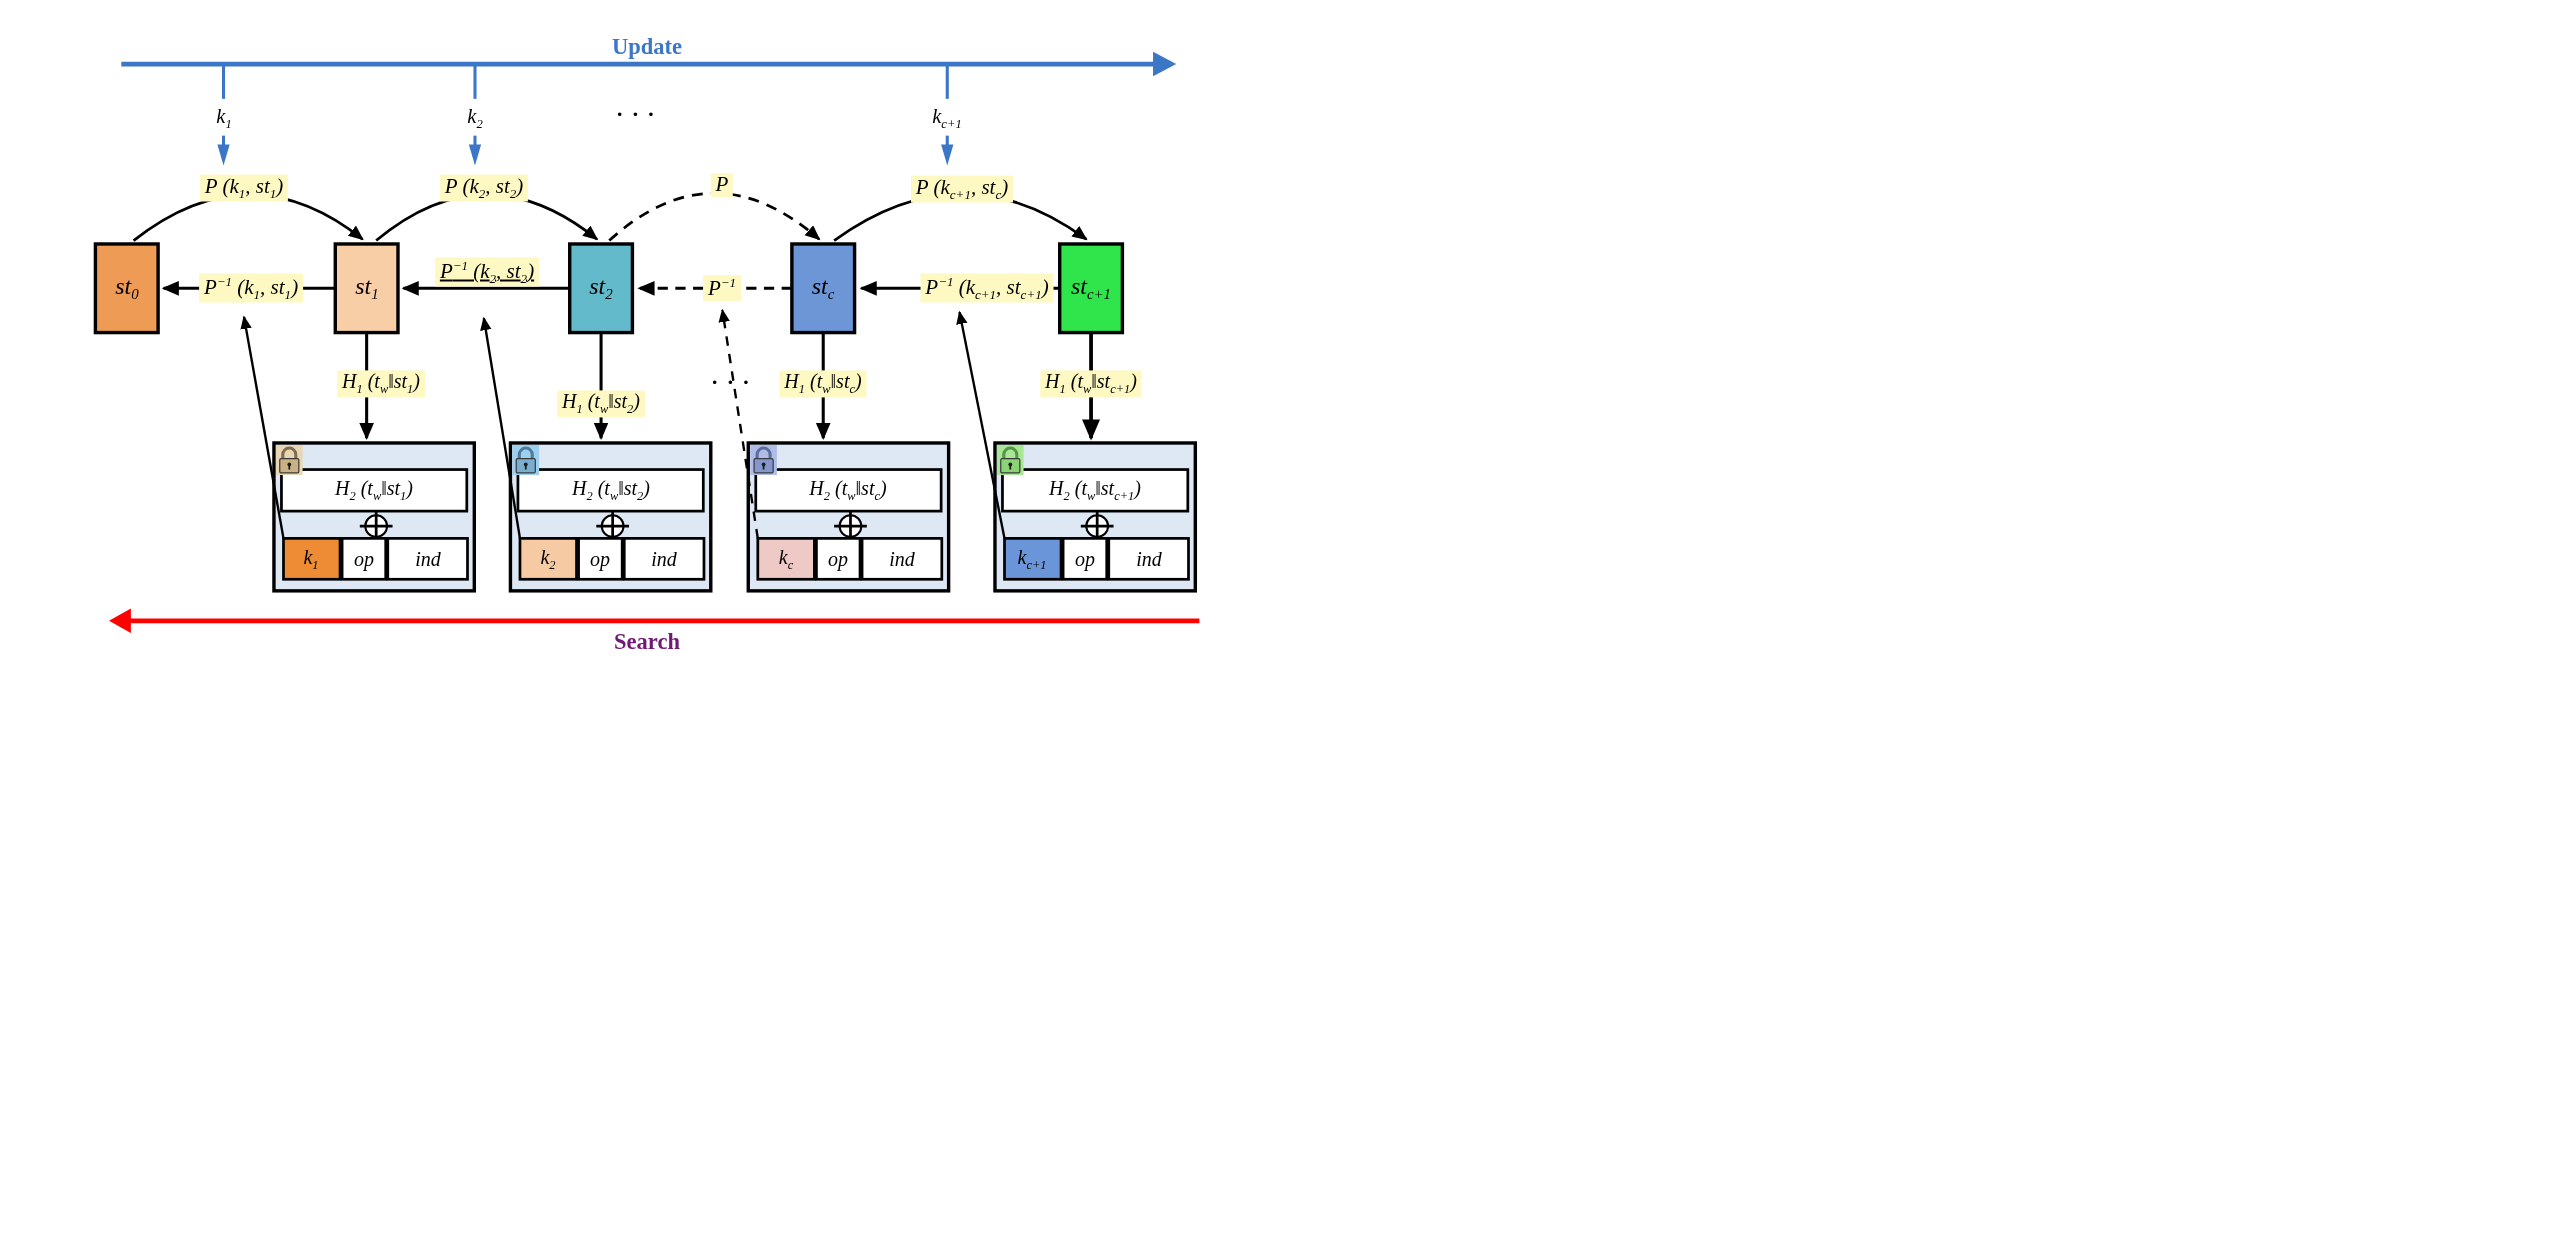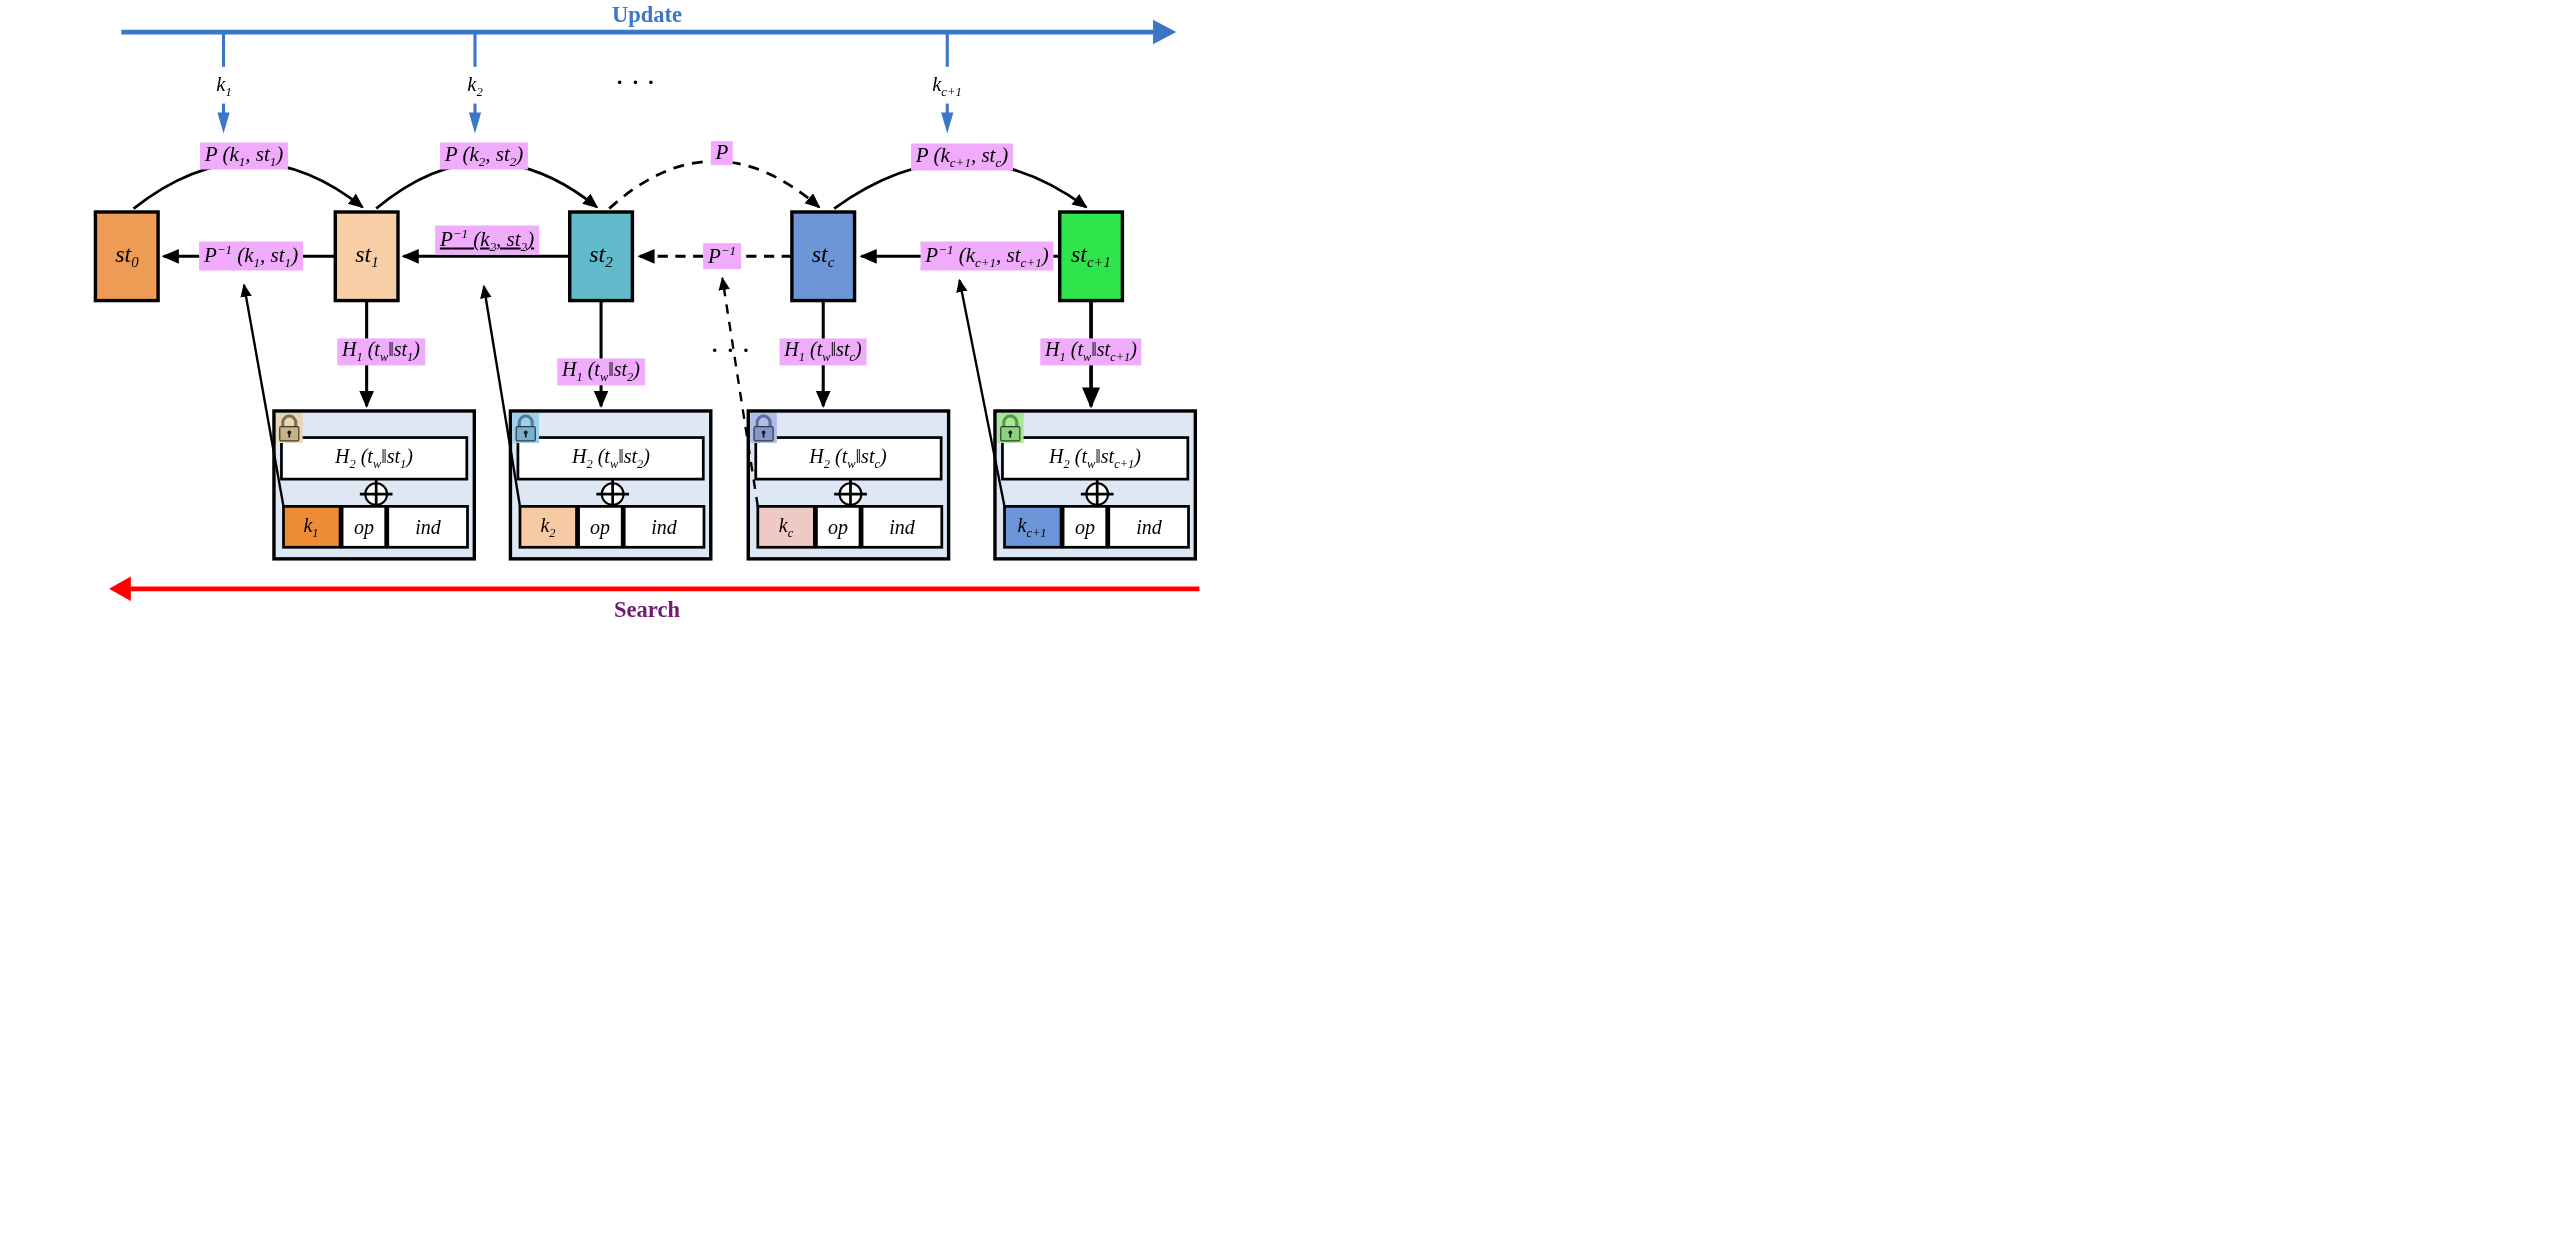--- a/index.html
+++ b/index.html
@@ -1,22 +1,22 @@
 <!DOCTYPE html>
 <html style="font-size:11px"><head>
 <meta charset="utf-8">
 <style>
   html,body{margin:0;padding:0;background:#fff;}
   #stage{position:relative;width:1288px;height:625px;background:#fff;overflow:hidden;
-         font-family:"Liberation Serif","DejaVu Serif",serif;}
+         font-family:"Liberation Serif","DejaVu Serif",serif;margin-top:32px;}
   #diagram-svg{position:absolute;left:0;top:0;z-index:0;}
   .lbl{position:absolute;transform:translate(-50%,-50%);white-space:nowrap;color:#000;
        font-style:italic;font-size:20.4px;line-height:1;z-index:2;text-align:center;}
   .lbl sub,.lbl sup{font-size:62%;font-style:italic;}
-  .bg{background:#f0abfc;padding:1.4px 4.8px;}
+  .bg{background:#fef9c3;padding:1.4px 4.8px;}
   .big{font-size:22.5px;font-style:normal;font-weight:bold;}
   .update-lbl{color:#3B76C7;}
   .search-lbl{color:#701a75;}
   .st-lbl{font-size:24px;}
   .perm-lbl,.inv-lbl{font-size:21px;}
   .h-lbl{font-size:20px;}
   .cell-lbl{font-size:20px;}
   .dots{font-size:22px;font-style:normal;font-weight:bold;letter-spacing:1.4px;}
 </style>
 </head>

